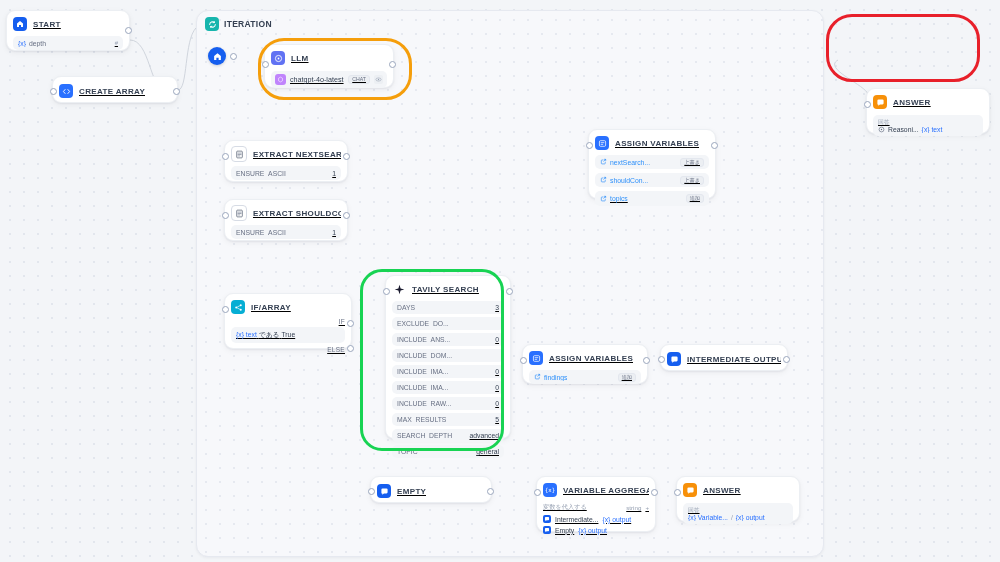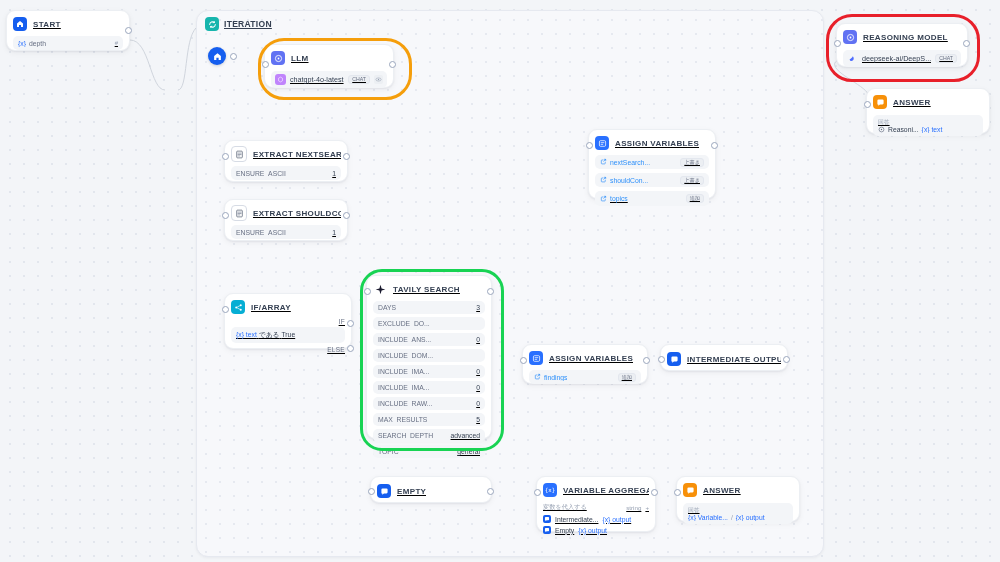--- a/index.html
+++ b/index.html
@@ -24,21 +24,21 @@
     background-position:2px 2px;
     border:1px solid #e6e9f0;
     border-radius:12px;
     box-shadow:0 1px 3px rgba(16,24,40,.05);
   }
   .iteration-header{
     position:absolute;top:6px;left:8px;
     display:flex;align-items:center;gap:5px;
   }
   .iteration-title{
-    font-size:8.5px;font-weight:bold;color:#354052;letter-spacing:.3px;text-decoration:underline;
+    font-size:8.5px;font-weight:bold;color:#354052;letter-spacing:.3px;
   }
   
   .node{
     position:absolute;
     background:#ffffff;
     border:1px solid #eceff3;
     border-radius:9px;
     box-shadow:0 1px 2px rgba(16,24,40,.06),0 2px 6px rgba(16,24,40,.05);
     padding:5px 6px 6px 6px;
     box-sizing:border-box;
@@ -184,20 +184,32 @@
     <div class="row" style="margin-top:4px;height:10px;">
       <span class="row-k">
         <span class="var-tag">{x}</span>
         <span>depth</span>
       </span>
       <span class="muted-sm">#</span>
     </div>
     <div class="port r" style="top:16px;"></div>
   </div>
 
+  <div class="node" style="left:52px;top:76px;width:126px;height:27px;padding-top:6px;">
+    <div class="node-head">
+      <span class="ico" style="background:#2970ff">
+        <svg width="9" height="9" viewBox="0 0 16 16">
+            <path d="M5.5 4.5L2.5 8l3 3.5M10.5 4.5L13.5 8l-3 3.5" stroke="#fff" stroke-width="1.6" fill="none" stroke-linecap="round" stroke-linejoin="round"></path>
+          </svg>
+      </span>
+      <span class="node-title">CREATE ARRAY</span>
+    </div>
+    <div class="port l" style="top:11px;"></div>
+    <div class="port r" style="top:11px;"></div>
+  </div>
 
   <div style="position:absolute;left:208px;top:47px;width:18px;height:18px;border-radius:50%;background:#155eef;display:flex;align-items:center;justify-content:center;box-shadow:0 1px 3px rgba(16,24,40,.18);">
     <svg width="9" height="9" viewBox="0 0 16 16">
         <path d="M8 2l6 5v7H10v-4H6v4H2V7z" fill="#fff"></path>
       </svg>
   </div>
   <div class="port r" style="position:absolute;left:230px;top:53px;"></div>
 
   <div class="node" style="left:264px;top:44px;width:130px;height:44px;">
     <div class="node-head">
@@ -332,21 +344,21 @@
       <span class="var-tag">{x} text</span>
       <span>である</span>
       <span>True</span>
     </div>
     <div class="branch-label">ELSE</div>
     <div class="port l" style="top:12px;"></div>
     <div class="port r" style="top:26px;"></div>
     <div class="port r" style="top:51px;"></div>
   </div>
 
-  <div class="node" style="left:366px;top:275px;width:126px;height:164px;">
+  <div class="node" style="left:385px;top:275px;width:126px;height:164px;">
     <div class="node-head">
       <span style="width:14px;height:14px;display:flex;align-items:center;justify-content:center;flex:0 0 14px;">
         <svg width="11" height="11" viewBox="0 0 16 16">
             <path d="M8 1l1.6 5.4L15 8l-5.4 1.6L8 15l-1.6-5.4L1 8l5.4-1.6z" fill="#1a1a2e"></path>
           </svg>
       </span>
       <span class="node-title">TAVILY SEARCH</span>
     </div>
     <div class="row" style="height:9px;margin-top:4px;">
       <span class="row-k">DAYS</span>
@@ -496,42 +508,20 @@
       <div class="ans-lbl">回答</div>
       <div class="ans-line">
         <span class="var-tag">{x} Variable...</span>
         <span style="color:#98a2b3">/</span>
         <span class="var-tag">{x} output</span>
       </div>
     </div>
     <div class="port l" style="top:12px;"></div>
   </div>
 
-  <div class="node" style="left:836px;top:23px;width:132px;height:44px;">
-    <div class="node-head">
-      <span class="ico" style="background:#6172f3">
-        <svg width="9" height="9" viewBox="0 0 16 16">
-            <circle cx="8" cy="8" r="5.5" stroke="#fff" stroke-width="1.5" fill="none"></circle>
-            <circle cx="8" cy="8" r="1.6" fill="#fff"></circle>
-          </svg>
-      </span>
-      <span class="node-title">REASONING MODEL</span>
-    </div>
-    <div class="model-row">
-      <span style="width:11px;height:11px;flex:0 0 11px;display:flex;align-items:center;justify-content:center;">
-        <svg width="9" height="9" viewBox="0 0 16 16">
-            <path d="M3 9.5c2.5-1 4.5-3 5.5-5.5 1.5 1.5 2 3.5 1.5 5.5-.6 2.2-2.8 3.5-5 3-1-.2-1.8-1.3-2-3z" fill="#4d6bfe"></path>
-          </svg>
-      </span>
-      <span class="model-name">deepseek-ai/DeepS...</span>
-      <span class="chip">CHAT</span>
-    </div>
-    <div class="port l" style="top:16px;"></div>
-    <div class="port r" style="top:16px;"></div>
-  </div>
   <div class="ring red" style="left:826px;top:14px;width:148px;height:62px;"></div>
 
   <div class="node" style="left:866px;top:88px;width:124px;height:46px;">
     <div class="node-head">
       <span class="ico" style="background:#f79009">
         <svg width="9" height="9" viewBox="0 0 16 16">
             <path d="M2.5 4.5A2 2 0 0 1 4.5 2.5h7a2 2 0 0 1 2 2v5a2 2 0 0 1-2 2H7l-3 2.2V11.5h-.5a1 1 0 0 1-1-1z" fill="#fff"></path>
           </svg>
       </span>
       <span class="node-title">ANSWER</span>

